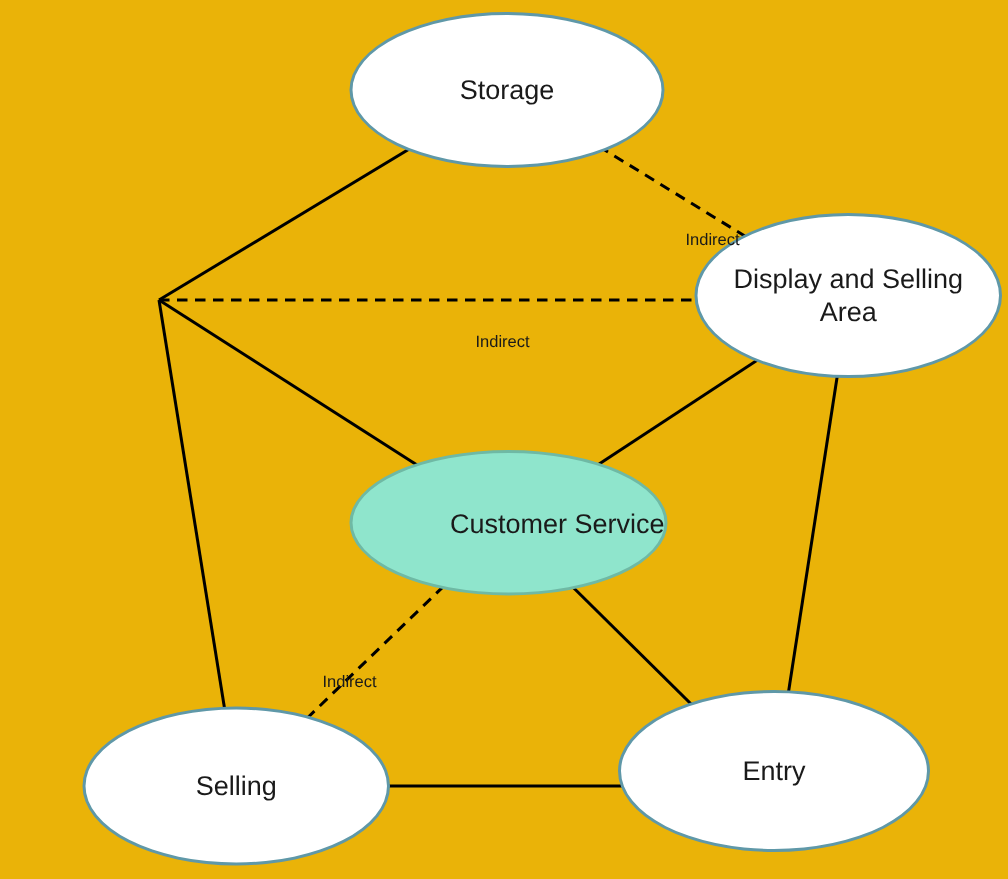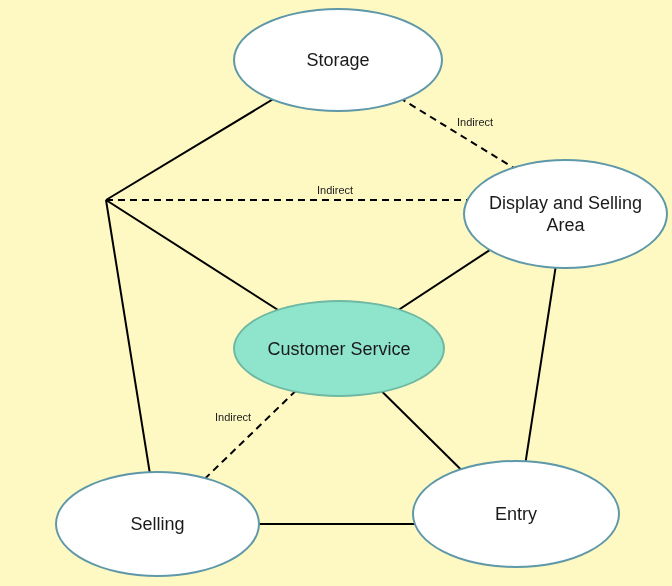--- a/index.html
+++ b/index.html
@@ -5,21 +5,21 @@
   html, body {
     margin: 0;
     padding: 0;
     background: #ffffff;
     font-family: "Liberation Sans", sans-serif;
   }
   .canvas {
     position: relative;
     width: 672px;
     height: 586px;
-    background: #fef9c3;
+    background: #eab308;
     overflow: hidden;
   }
   svg.edges {
     position: absolute;
     left: 0; top: 0;
     width: 672px; height: 586px;
   }
   line.solid {
     stroke: #000000;
     stroke-width: 2;
@@ -35,33 +35,35 @@
     background: #ffffff;
     border: 2px solid #5f98a8;
     display: flex;
     align-items: center;
     justify-content: center;
     box-sizing: border-box;
   }
   .node.highlight {
     background: #8fe5cc;
     border-color: #6fb9a4;
+    justify-content: flex-end;
   }
   .node-label {
     font-size: 18px;
     line-height: 22px;
     color: #1a1a1a;
     text-align: center;
     max-width: 180px;
   }
   .edge-label {
     position: absolute;
     font-size: 11px;
     color: #1a1a1a;
     white-space: nowrap;
+    margin-top: 38px;
   }
 </style>
 </head>
 <body>
 
 <div class="canvas">
 
   <svg class="edges" viewBox="0 0 672 586">
     <line class="solid" x1="338" y1="60" x2="106" y2="200"></line>
     <line class="dashed" x1="338" y1="60" x2="566" y2="200"></line>
@@ -73,21 +75,21 @@
     <line class="dashed" x1="339" y1="349" x2="158" y2="524"></line>
     <line class="solid" x1="158" y1="524" x2="516" y2="524"></line>
     <line class="solid" x1="566" y1="200" x2="516" y2="524"></line>
   </svg>
 
   <div class="node" style="left:233px; top:8px; width:210px; height:104px;">
     <span class="node-label">Storage</span>
   </div>
 
 
-  <div class="node" style="left:463px; top:159px; width:205px; height:110px;">
+  <div class="node" style="left:463px; top:142px; width:205px; height:110px;">
     <span class="node-label">Display and Selling Area</span>
   </div>
 
   <div class="node highlight" style="left:233px; top:300px; width:212px; height:97px;">
     <span class="node-label">Customer Service</span>
   </div>
 
   <div class="node" style="left:55px; top:471px; width:205px; height:106px;">
     <span class="node-label">Selling</span>
   </div>

